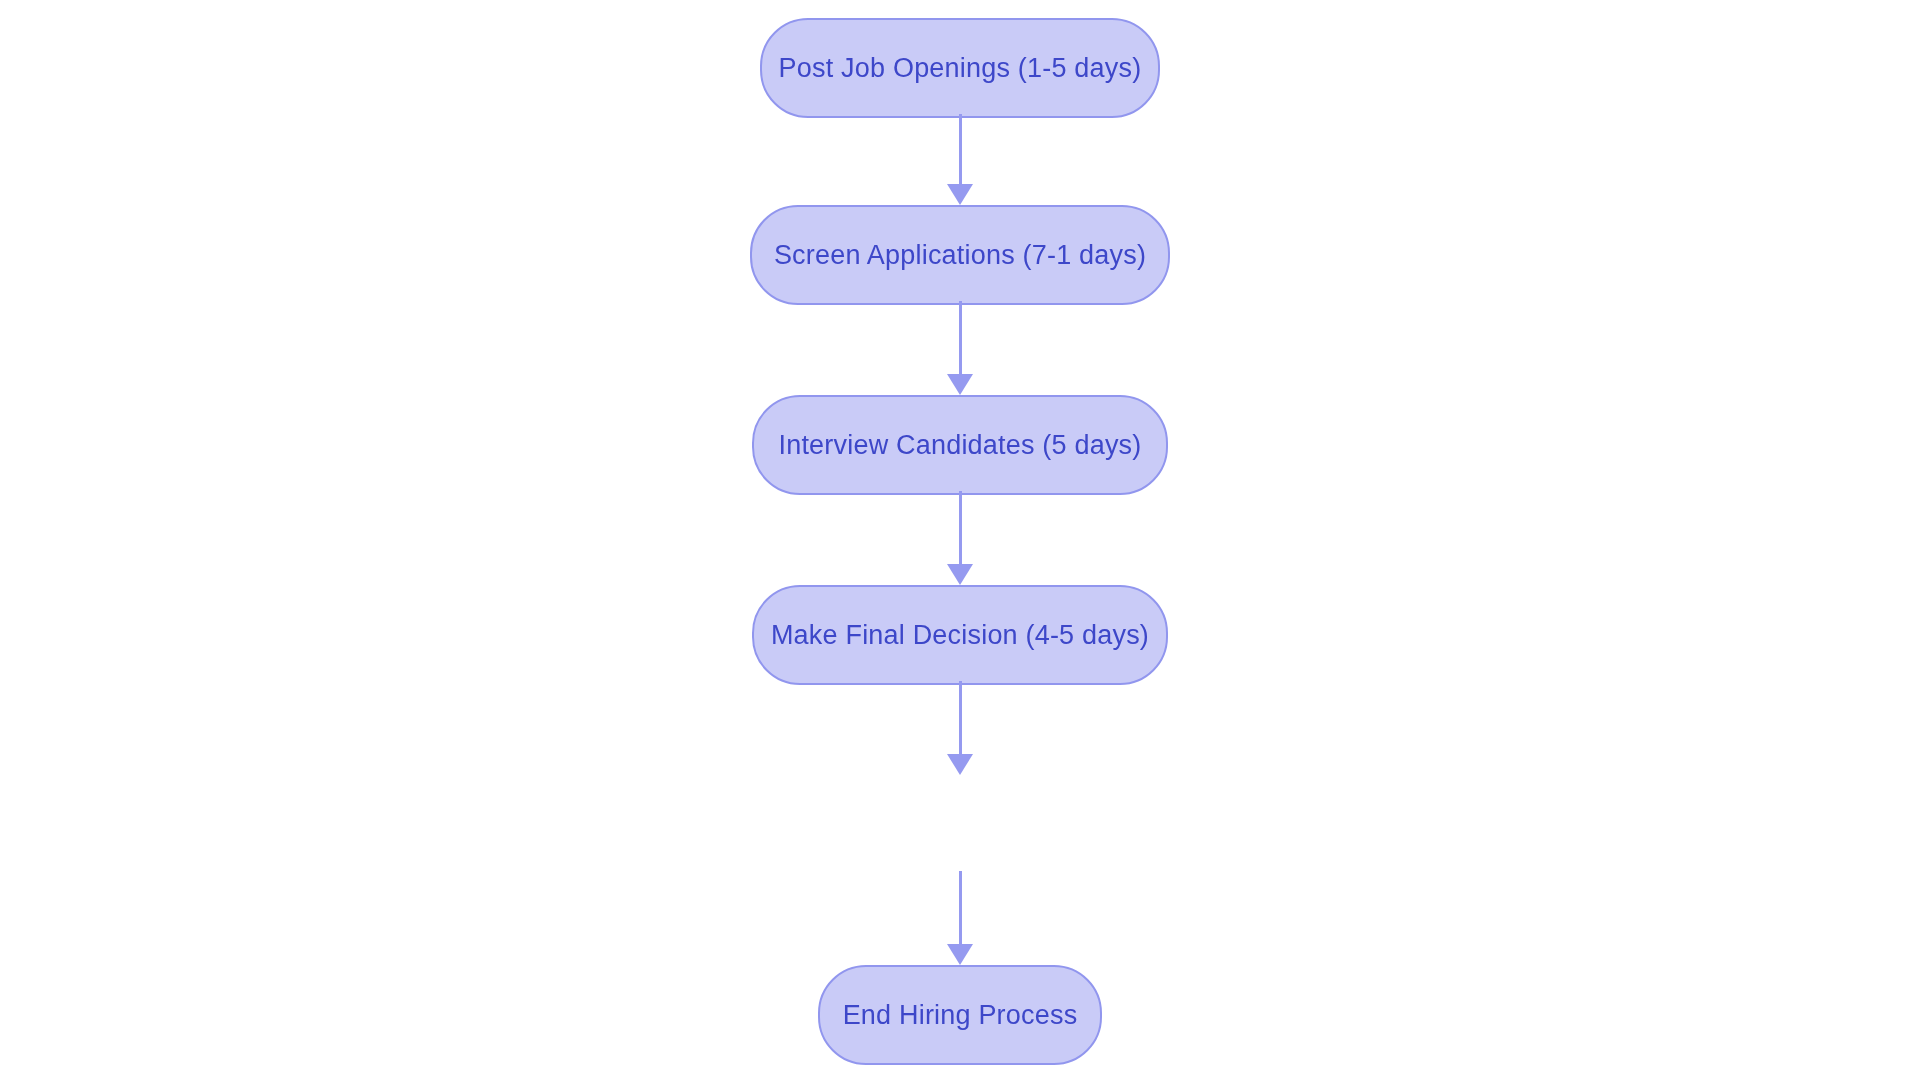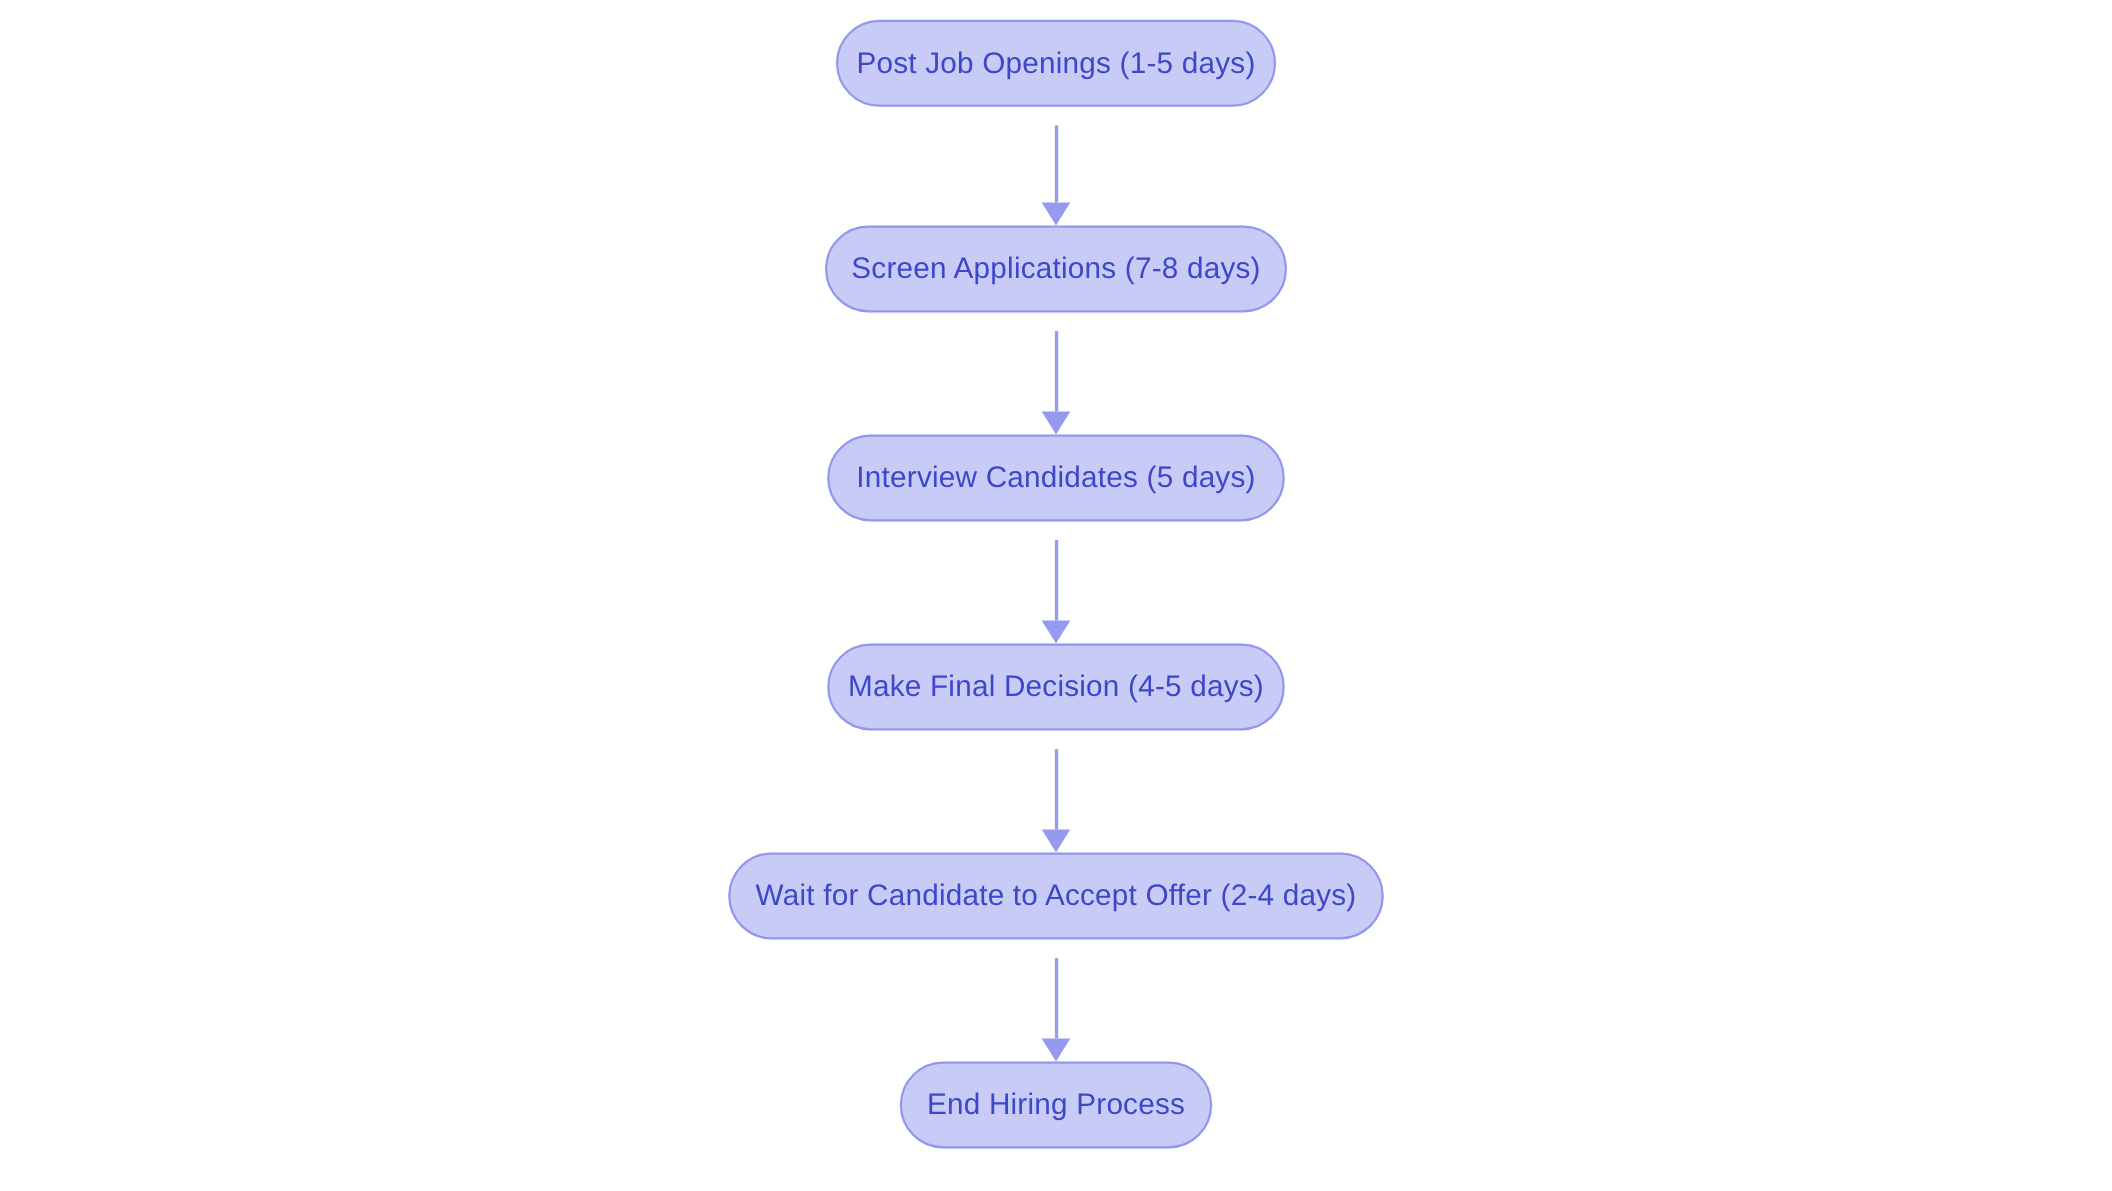--- a/index.html
+++ b/index.html
@@ -16,21 +16,21 @@
     font-family: "Liberation Sans", sans-serif;
     overflow: hidden;
   }
   .canvas {
     position: relative;
     width: 1920px; height: 1083px;
     background: var(--background);
   }
   .node {
     position: absolute;
-    height: 79px;
+    height: 100px;
     border-radius: 48px;
     background: var(--node-fill);
     border: 2px solid var(--node-border);
     display: flex;
     align-items: center;
     justify-content: center;
   }
   .node .label {
     font-size: 27px;
     letter-spacing: 0.2px;
@@ -66,21 +66,21 @@
   <div class="node" style="top:18px; left:760px; width:400px;">
     <span class="label">Post Job Openings (1-5 days)</span>
   </div>
 
   <div class="arrow" style="top:114px; height:91px;">
     <div class="shaft"></div>
     <div class="head"></div>
   </div>
 
   <div class="node" style="top:205px; left:750px; width:420px;">
-    <span class="label">Screen Applications (7-8 days)</span>
+    <span class="label">Screen Applications (7-1 days)</span>
   </div>
 
   <div class="arrow" style="top:301px; height:94px;">
     <div class="shaft"></div>
     <div class="head"></div>
   </div>
 
   <div class="node" style="top:395px; left:752px; width:416px;">
     <span class="label">Interview Candidates (5 days)</span>
   </div>
@@ -92,23 +92,20 @@
 
   <div class="node" style="top:585px; left:752px; width:416px;text-align:center;">
     <span class="label">Make Final Decision (4-5 days)</span>
   </div>
 
   <div class="arrow" style="top:681px; height:94px;">
     <div class="shaft"></div>
     <div class="head"></div>
   </div>
 
-  <div class="node" style="top:775px; left:662px; width:596px;">
-    <span class="label">Wait for Candidate to Accept Offer (2-4 days)</span>
-  </div>
 
   <div class="arrow" style="top:871px; height:94px;">
     <div class="shaft"></div>
     <div class="head"></div>
   </div>
 
   <div class="node" style="top:965px; left:818px; width:284px;">
     <span class="label">End Hiring Process</span>
   </div>
 

